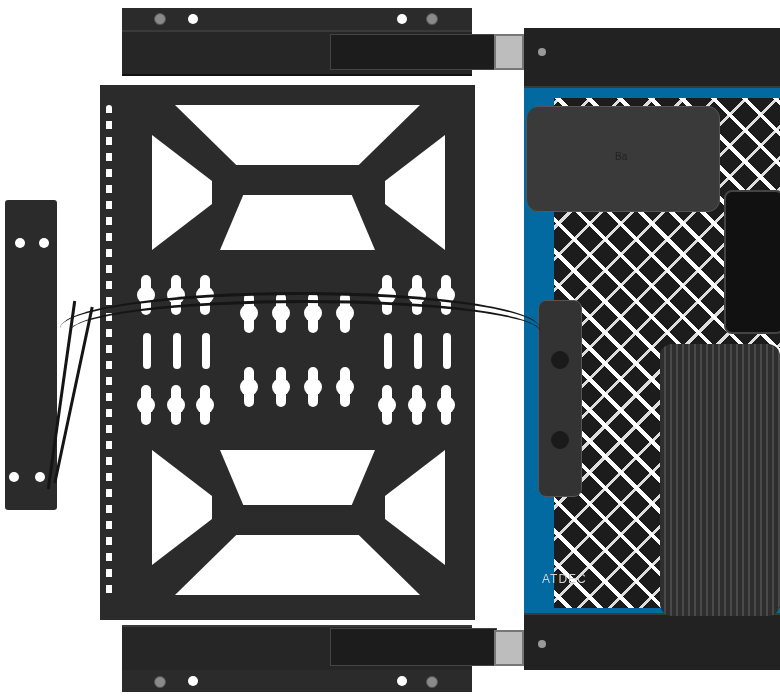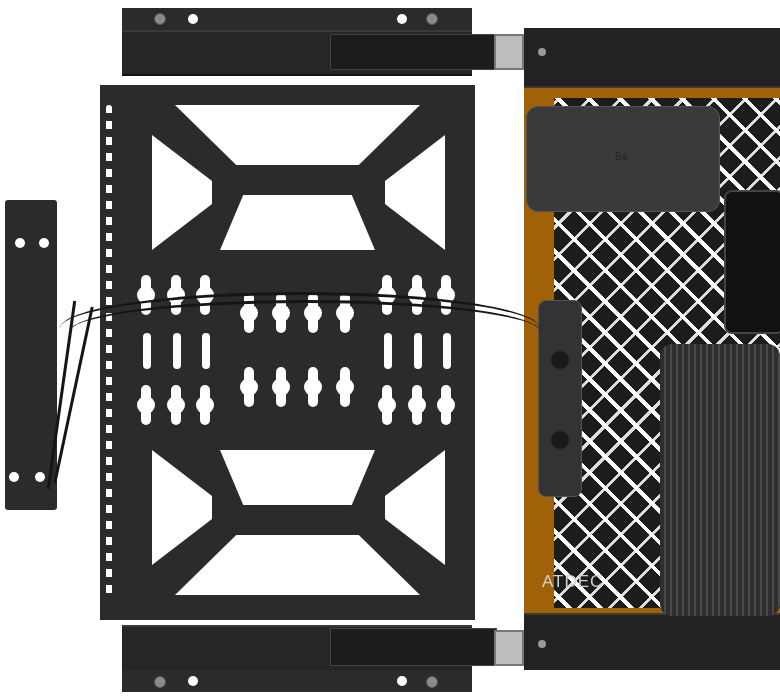--- a/index.html
+++ b/index.html
@@ -1,31 +1,31 @@
 <!DOCTYPE html>
 <html><head>
 <meta charset="utf-8">
 <style>
   html,body{margin:0;padding:0;background:#ffffff;}
   body{width:780px;height:700px;position:relative;overflow:hidden;font-family:"Liberation Sans",sans-serif;}
   .abs{position:absolute;}
   .metal{background:#2b2b2b;}
-  .metal-dark{background:#a16207;}
+  .metal-dark{background:#0369a1;}
   .hole{position:absolute;background:#fff;border-radius:50%;}
   .screw{position:absolute;width:10px;height:10px;border-radius:50%;background:#8a8a8a;border:1px solid #555;}
   .rail{position:absolute;background:#262626;border-top:2px solid #3a3a3a;border-bottom:2px solid #111;}
   .slide{position:absolute;background:#1c1c1c;border:1px solid #444;}
   .clip{position:absolute;background:#bdbdbd;border:2px solid #777;}
   .slot-v{position:absolute;background:#fff;border-radius:6px;}
   .keyhole{position:absolute;width:18px;height:40px;}
   .keyhole:before{content:"";position:absolute;left:4px;top:0;width:10px;height:40px;background:#fff;border-radius:6px;}
   .keyhole:after{content:"";position:absolute;left:0;top:11px;width:18px;height:18px;background:#fff;border-radius:50%;}
   .cutout{position:absolute;background:#fff;}
   .fins{position:absolute;background:repeating-linear-gradient(90deg,#2e2e2e 0 4px,#4a4a4a 4px 6px);}
-  .label{position:absolute;color:#d0d0d0;font-size:17px;letter-spacing:1px;}
+  .label{position:absolute;color:#d0d0d0;font-size:12px;letter-spacing:1px;}
   .cable{position:absolute;border-top:3px solid #151515;border-radius:50%;}
 </style>
 </head>
 <body>
 
 <div class="abs metal" style="left:5px;top:200px;width:52px;height:310px;border-radius:3px;">
   <div class="hole" style="left:10px;top:38px;width:10px;height:10px;"></div>
   <div class="hole" style="left:34px;top:38px;width:10px;height:10px;"></div>
   <div class="hole" style="left:4px;top:272px;width:10px;height:10px;"></div>
   <div class="hole" style="left:30px;top:272px;width:10px;height:10px;"></div>

